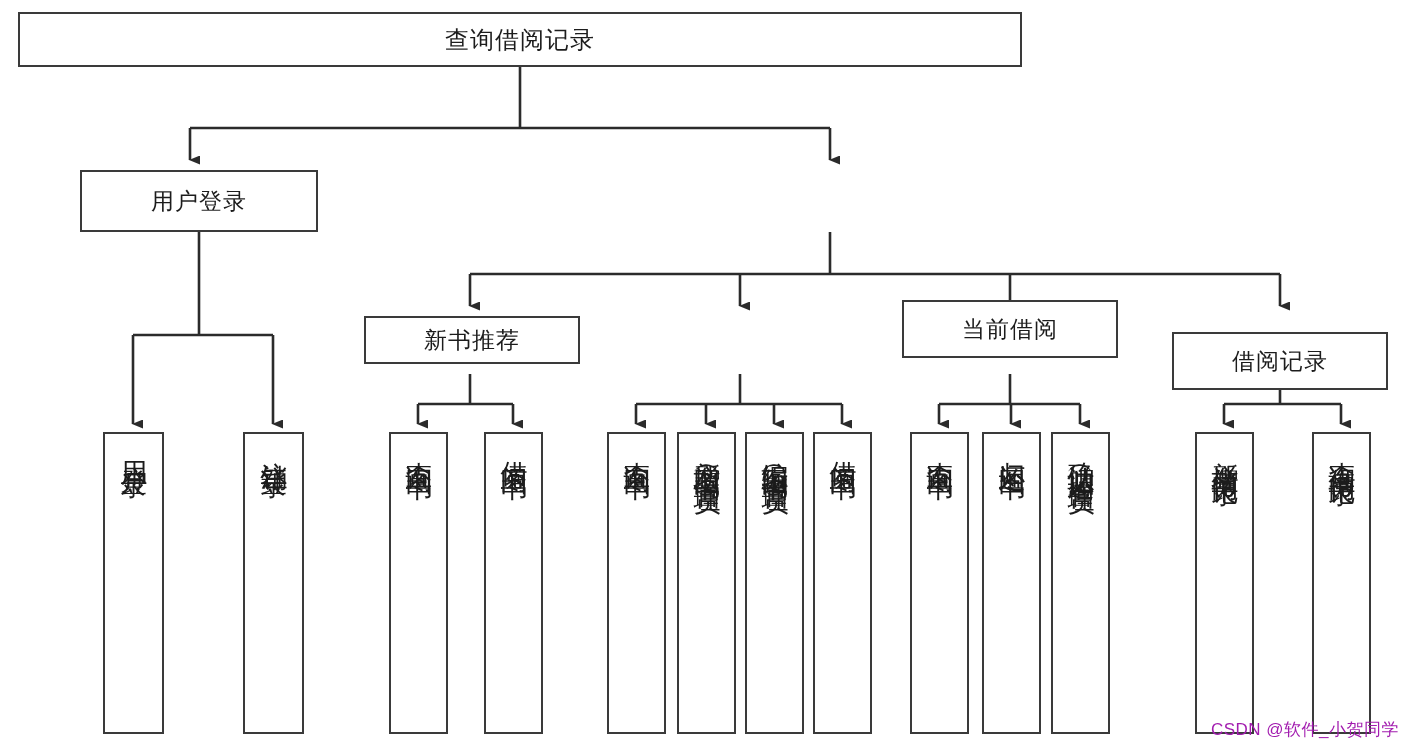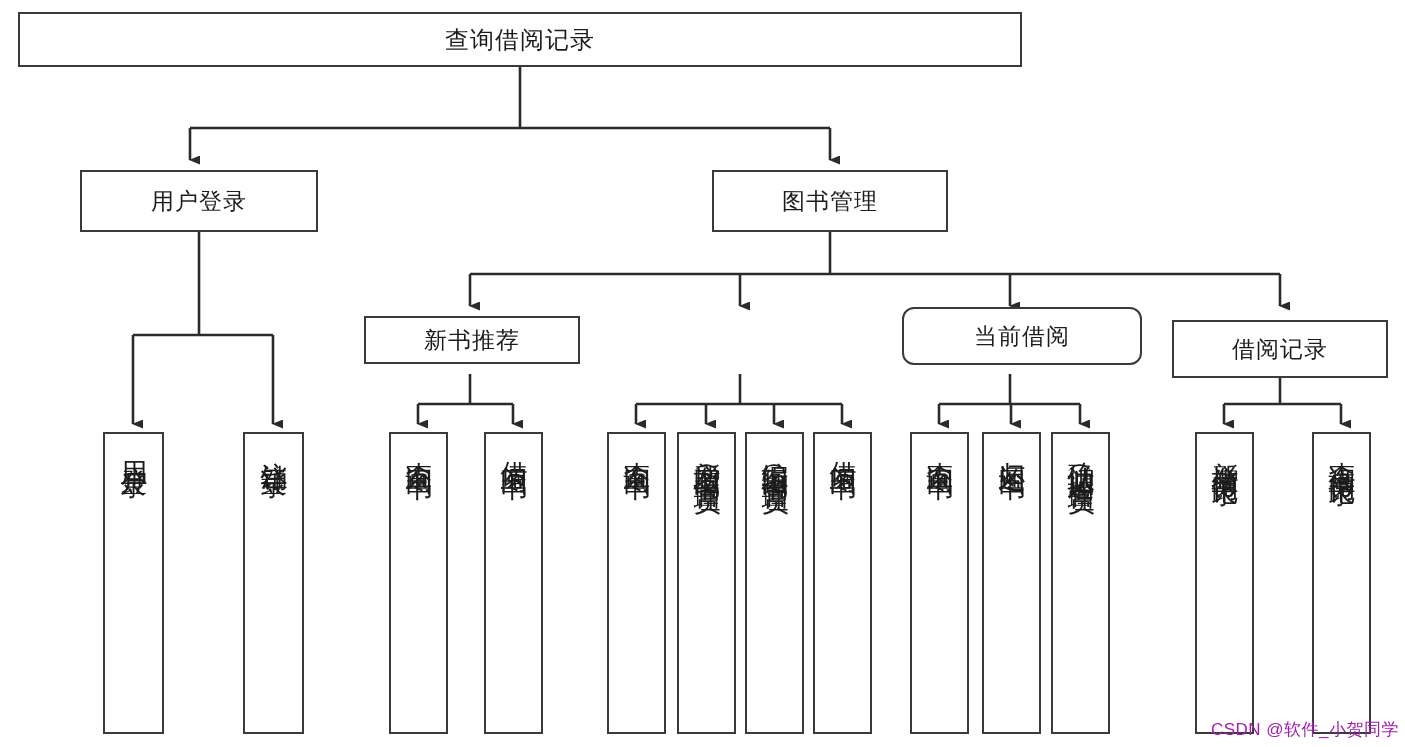--- a/index.html
+++ b/index.html
@@ -116,34 +116,31 @@
   </svg>
 
   <div class="node h root" style="left:18px;top:12px;width:1004px;height:55px;">
     <span class="lbl">查询借阅记录</span>
   </div>
 
   <div class="node h" style="left:80px;top:170px;width:238px;height:62px;">
     <span class="lbl">用户登录</span>
   </div>
 
-  <div class="node h" style="left:712px;top:170px;width:236px;height:62px;">
-    <span class="lbl">图书管理</span>
-  </div>
 
   <div class="node h" style="left:364px;top:316px;width:216px;height:48px;">
     <span class="lbl">新书推荐</span>
   </div>
 
 
-  <div class="node h" style="left:902px;top:307px;width:240px;height:58px;border-radius:12px;">
+  <div class="node h" style="left:902px;top:300px;width:216px;height:58px;">
     <span class="lbl">当前借阅</span>
   </div>
 
-  <div class="node h" style="left:1172px;top:320px;width:216px;height:58px;">
+  <div class="node h" style="left:1172px;top:332px;width:216px;height:58px;">
     <span class="lbl">借阅记录</span>
   </div>
 
   <div class="node v" style="left:103px;top:432px;width:61px;height:302px;">
     <span class="lbl">用户登录</span>
   </div>
 
   <div class="node v" style="left:243px;top:432px;width:61px;height:302px;">
     <span class="lbl">注销登录</span>
   </div>

